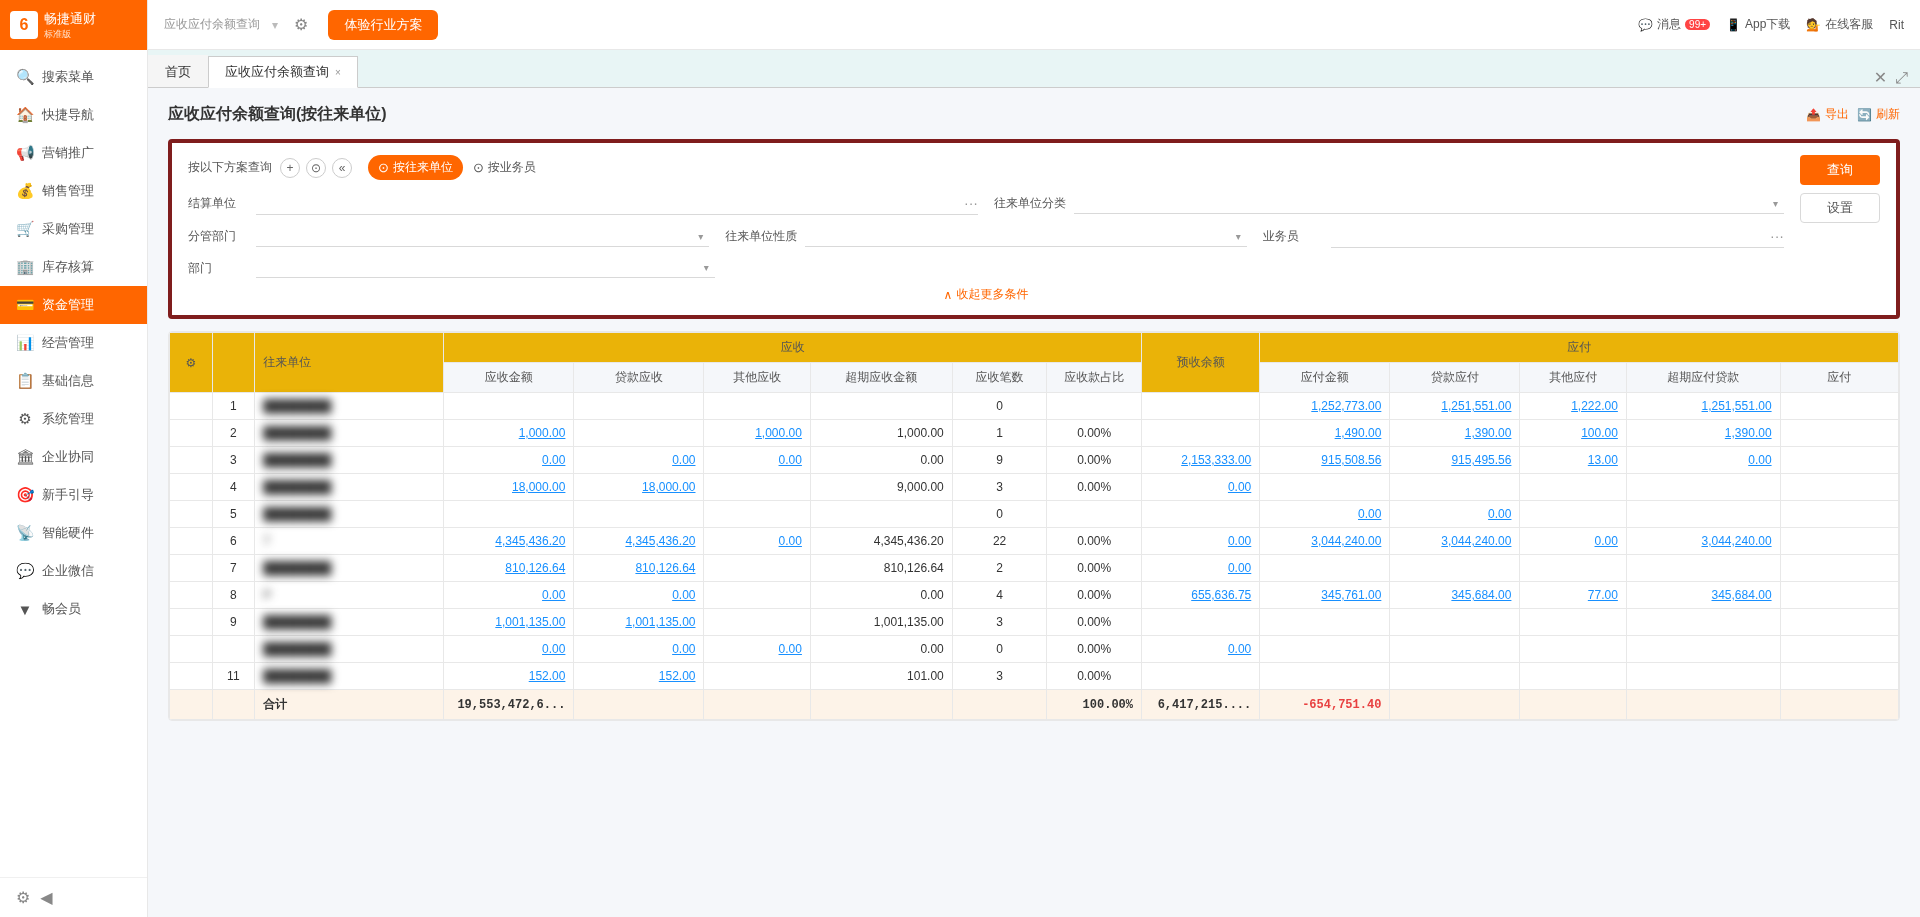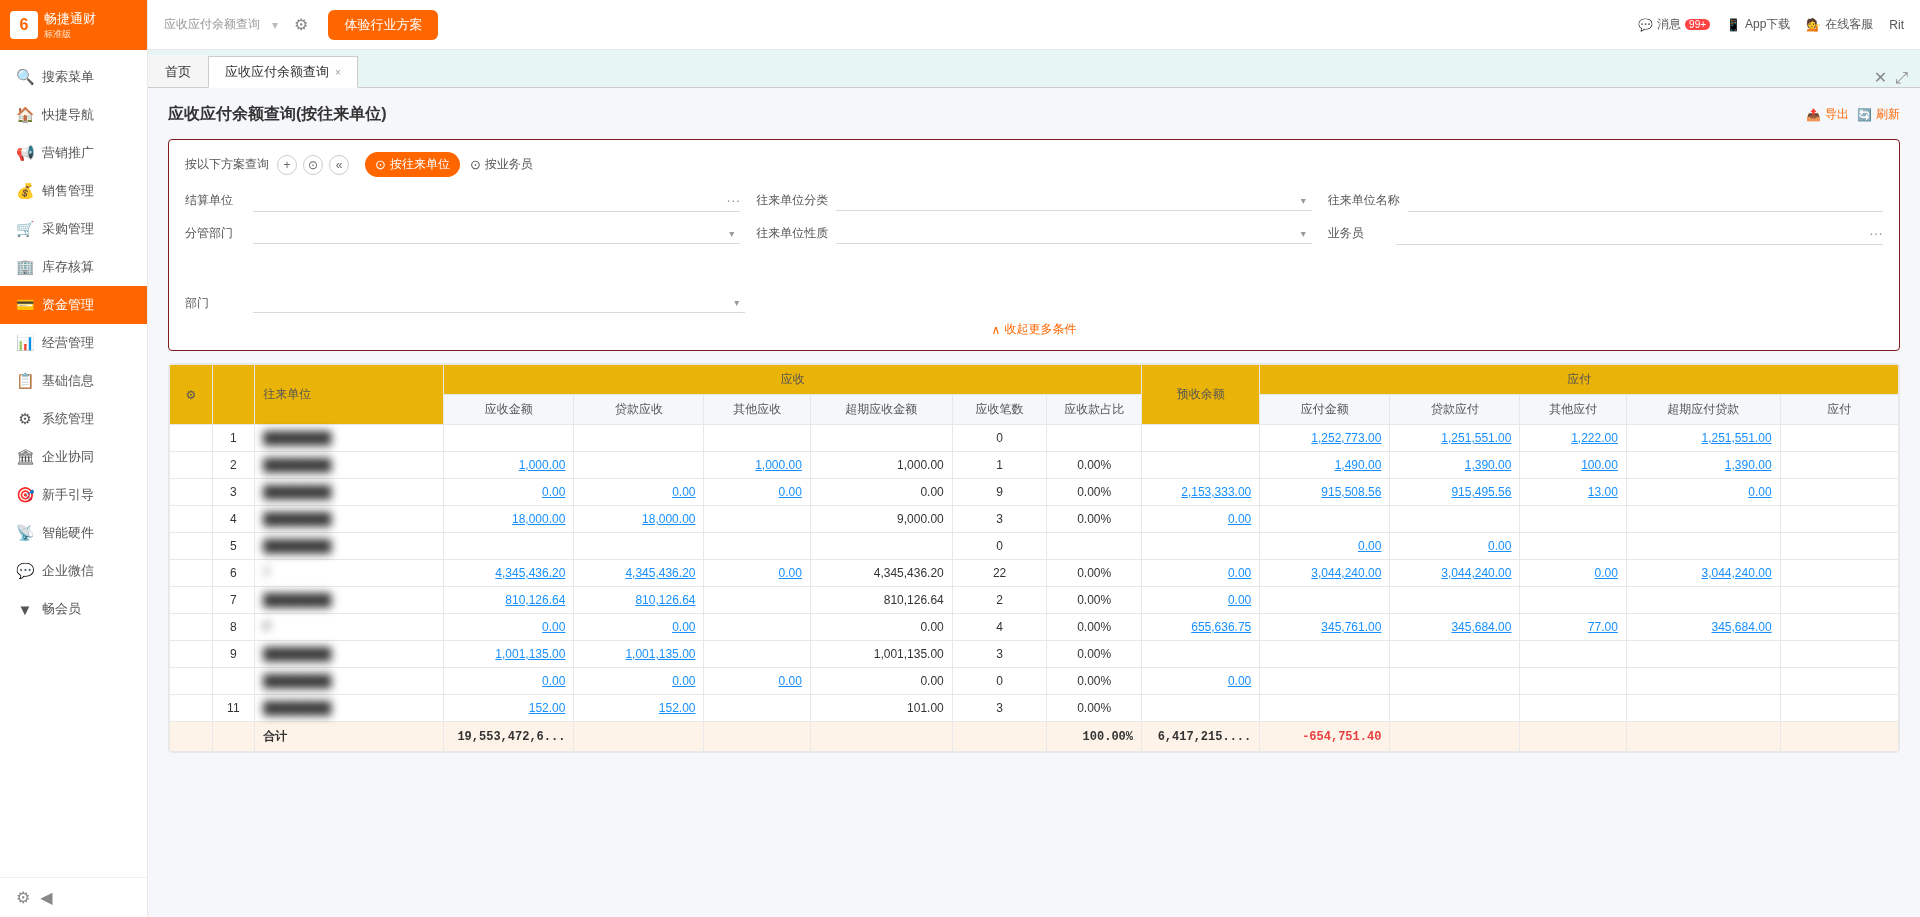--- a/index.html
+++ b/index.html
@@ -86,21 +86,21 @@
     .page-header { display: flex; align-items: center; margin-bottom: 14px; }
     .page-title { font-size: 16px; font-weight: bold; color: #333; flex: 1; }
     .page-header-actions { display: flex; gap: 8px; }
     .header-btn {
       display: flex; align-items: center; gap: 4px;
       color: #ff6600; font-size: 12px; cursor: pointer;
     }
 
     
     .filter-area {
-      background: #fff; border: 1px solid #7f1d1d; border-radius: 4px;
+      background: #fff; border: 4px solid #7f1d1d; border-radius: 4px;
       padding: 12px 16px; margin-bottom: 12px;
     }
     .filter-scheme-bar {
       display: flex; align-items: center; gap: 8px; margin-bottom: 12px;
     }
     .filter-scheme-label { color: #555; font-size: 12px; }
     .filter-scheme-actions { display: flex; gap: 6px; }
     .filter-scheme-btn {
       width: 20px; height: 20px; border-radius: 50%; border: 1px solid #ccc;
       display: flex; align-items: center; justify-content: center;
@@ -338,24 +338,20 @@
                     <span class="filter-field-dots">···</span>
                   </div>
                 </div>
                 <div class="filter-field">
                   <span class="filter-field-label">往来单位分类</span>
                   <div class="filter-field-select">
                     <span></span>
                     <span class="filter-field-chevron">▾</span>
                   </div>
                 </div>
-                <div class="filter-field">
-                  <span class="filter-field-label">往来单位名称</span>
-                  <input class="filter-field-input" value="" style="">
-                </div>
               </div>
 
               <div class="filter-row">
                 <div class="filter-field">
                   <span class="filter-field-label">分管部门</span>
                   <div class="filter-field-select">
                     <span></span>
                     <span class="filter-field-chevron">▾</span>
                   </div>
                 </div>
@@ -369,34 +365,38 @@
                 <div class="filter-field">
                   <span class="filter-field-label">业务员</span>
                   <div style="flex:1; display:flex; align-items:center; border-bottom:1px solid #d9d9d9;">
                     <input class="filter-field-input" style="border: none; flex: 1 1 0%; outline: none;" value="">
                     <span class="filter-field-dots">···</span>
                   </div>
                 </div>
               </div>
 
               <div class="filter-row">
-                <div class="filter-field" style="max-width:33%;margin-top:38px;">
+                <div class="filter-field" style="max-width:33%;">
                   <span class="filter-field-label">部门</span>
                   <div class="filter-field-select">
                     <span></span>
                     <span class="filter-field-chevron">▾</span>
                   </div>
                 </div>
                 <div style="flex:2;"></div>
               </div>
             </div>
             <div class="filter-collapse-btn">
               <span>∧</span>
               <span>收起更多条件</span>
             </div>
+          </div>
+          <div class="filter-btns">
+            <button class="query-btn">查询</button>
+            <button class="set-btn">设置</button>
           </div>
         </div>
       </div>
 
       <div class="table-wrap">
         <table class="data-table">
           <colgroup>
             <col style="width:36px">
             <col style="width:36px">
             <col style="width:160px">

